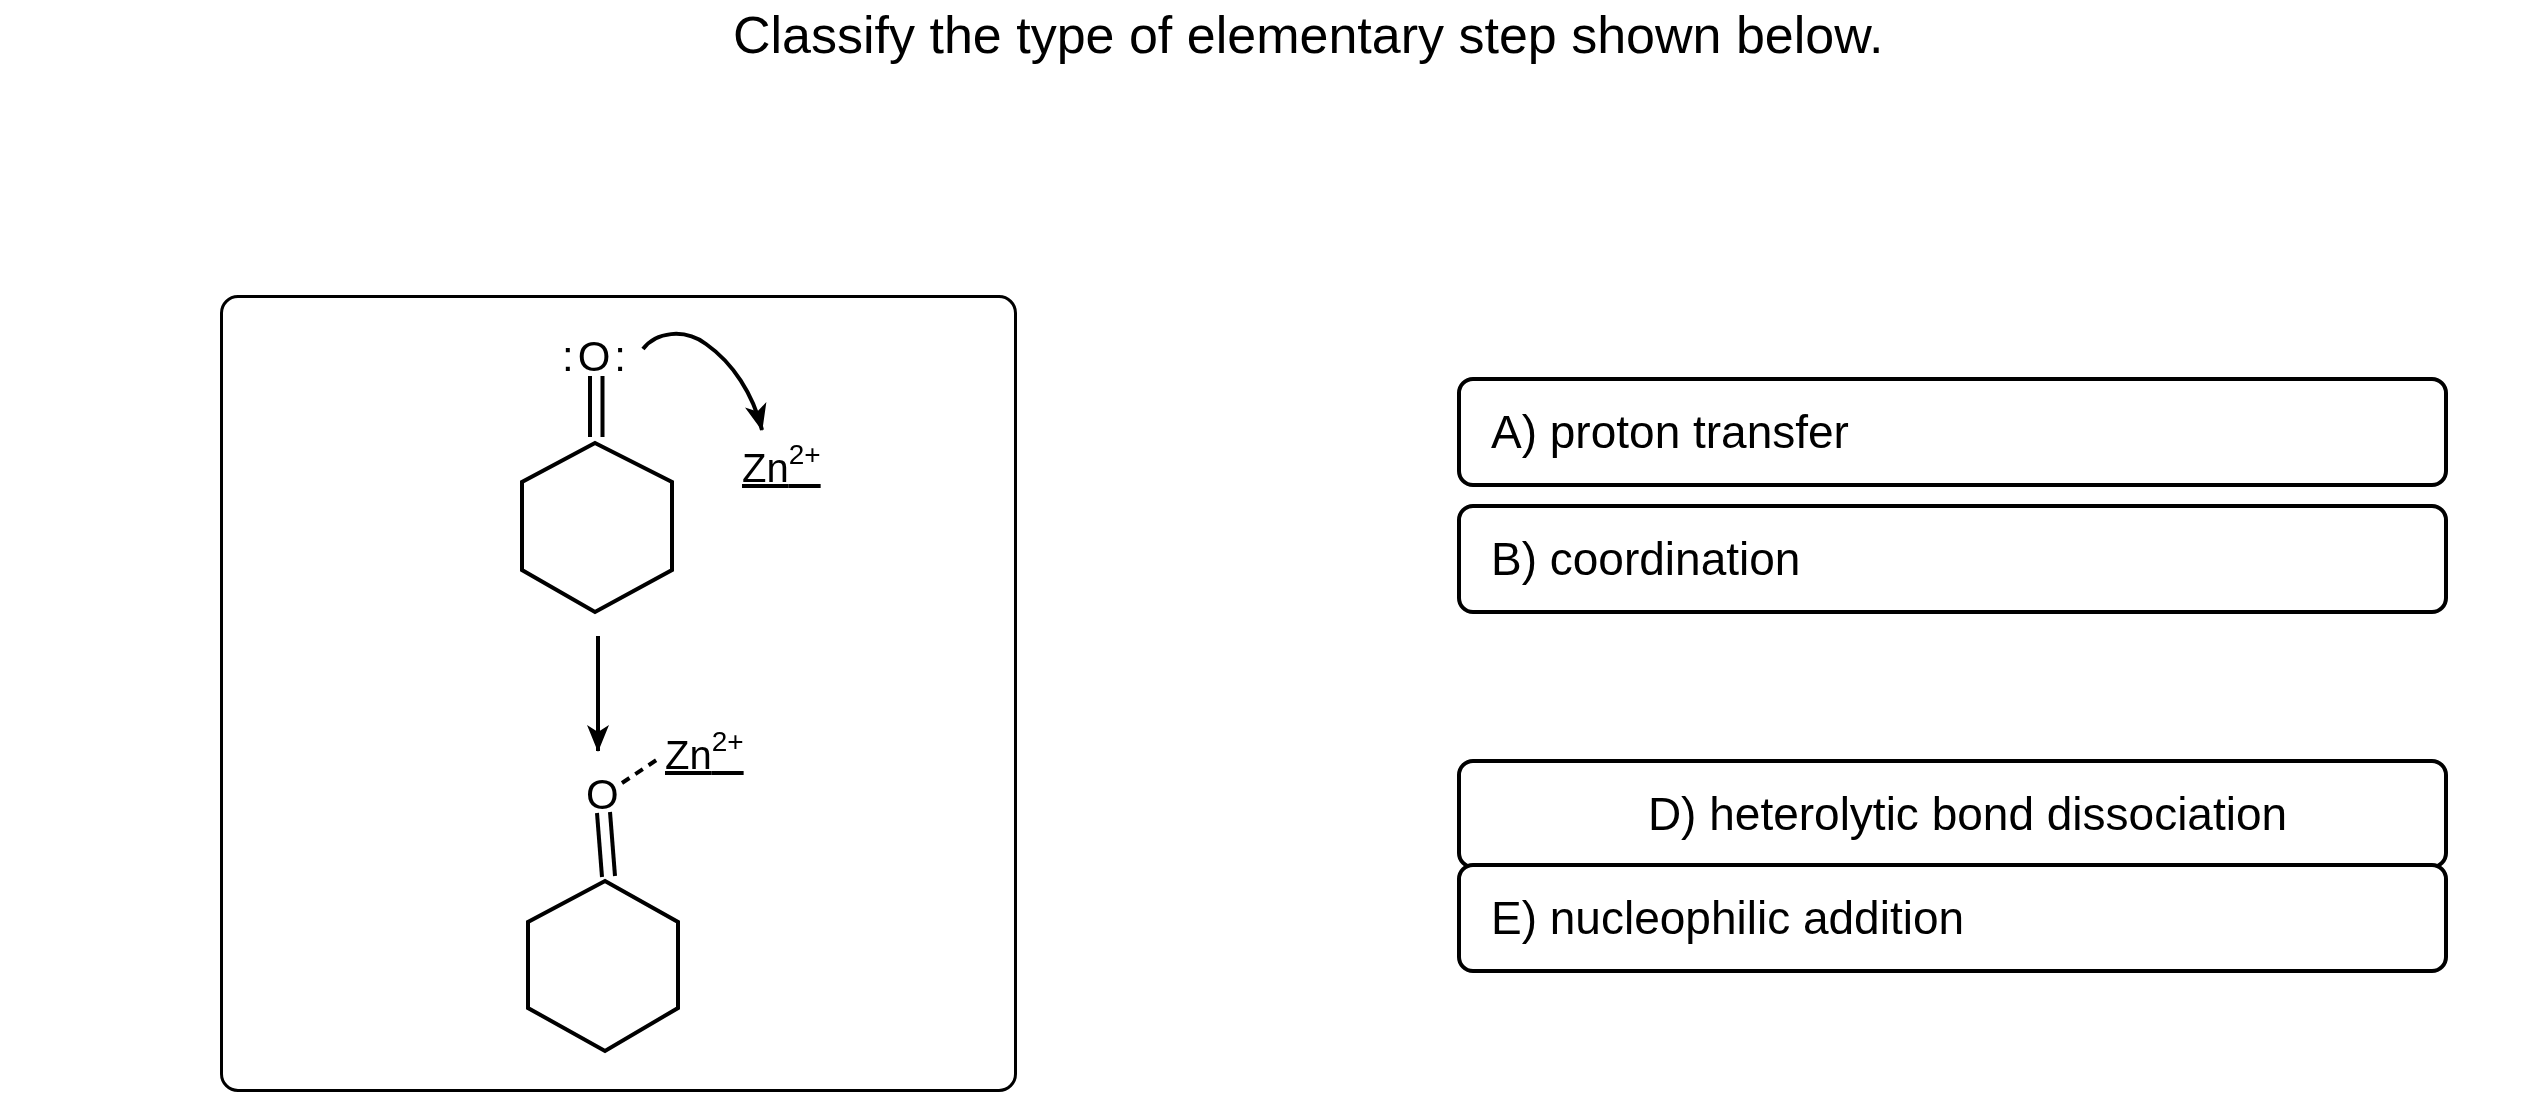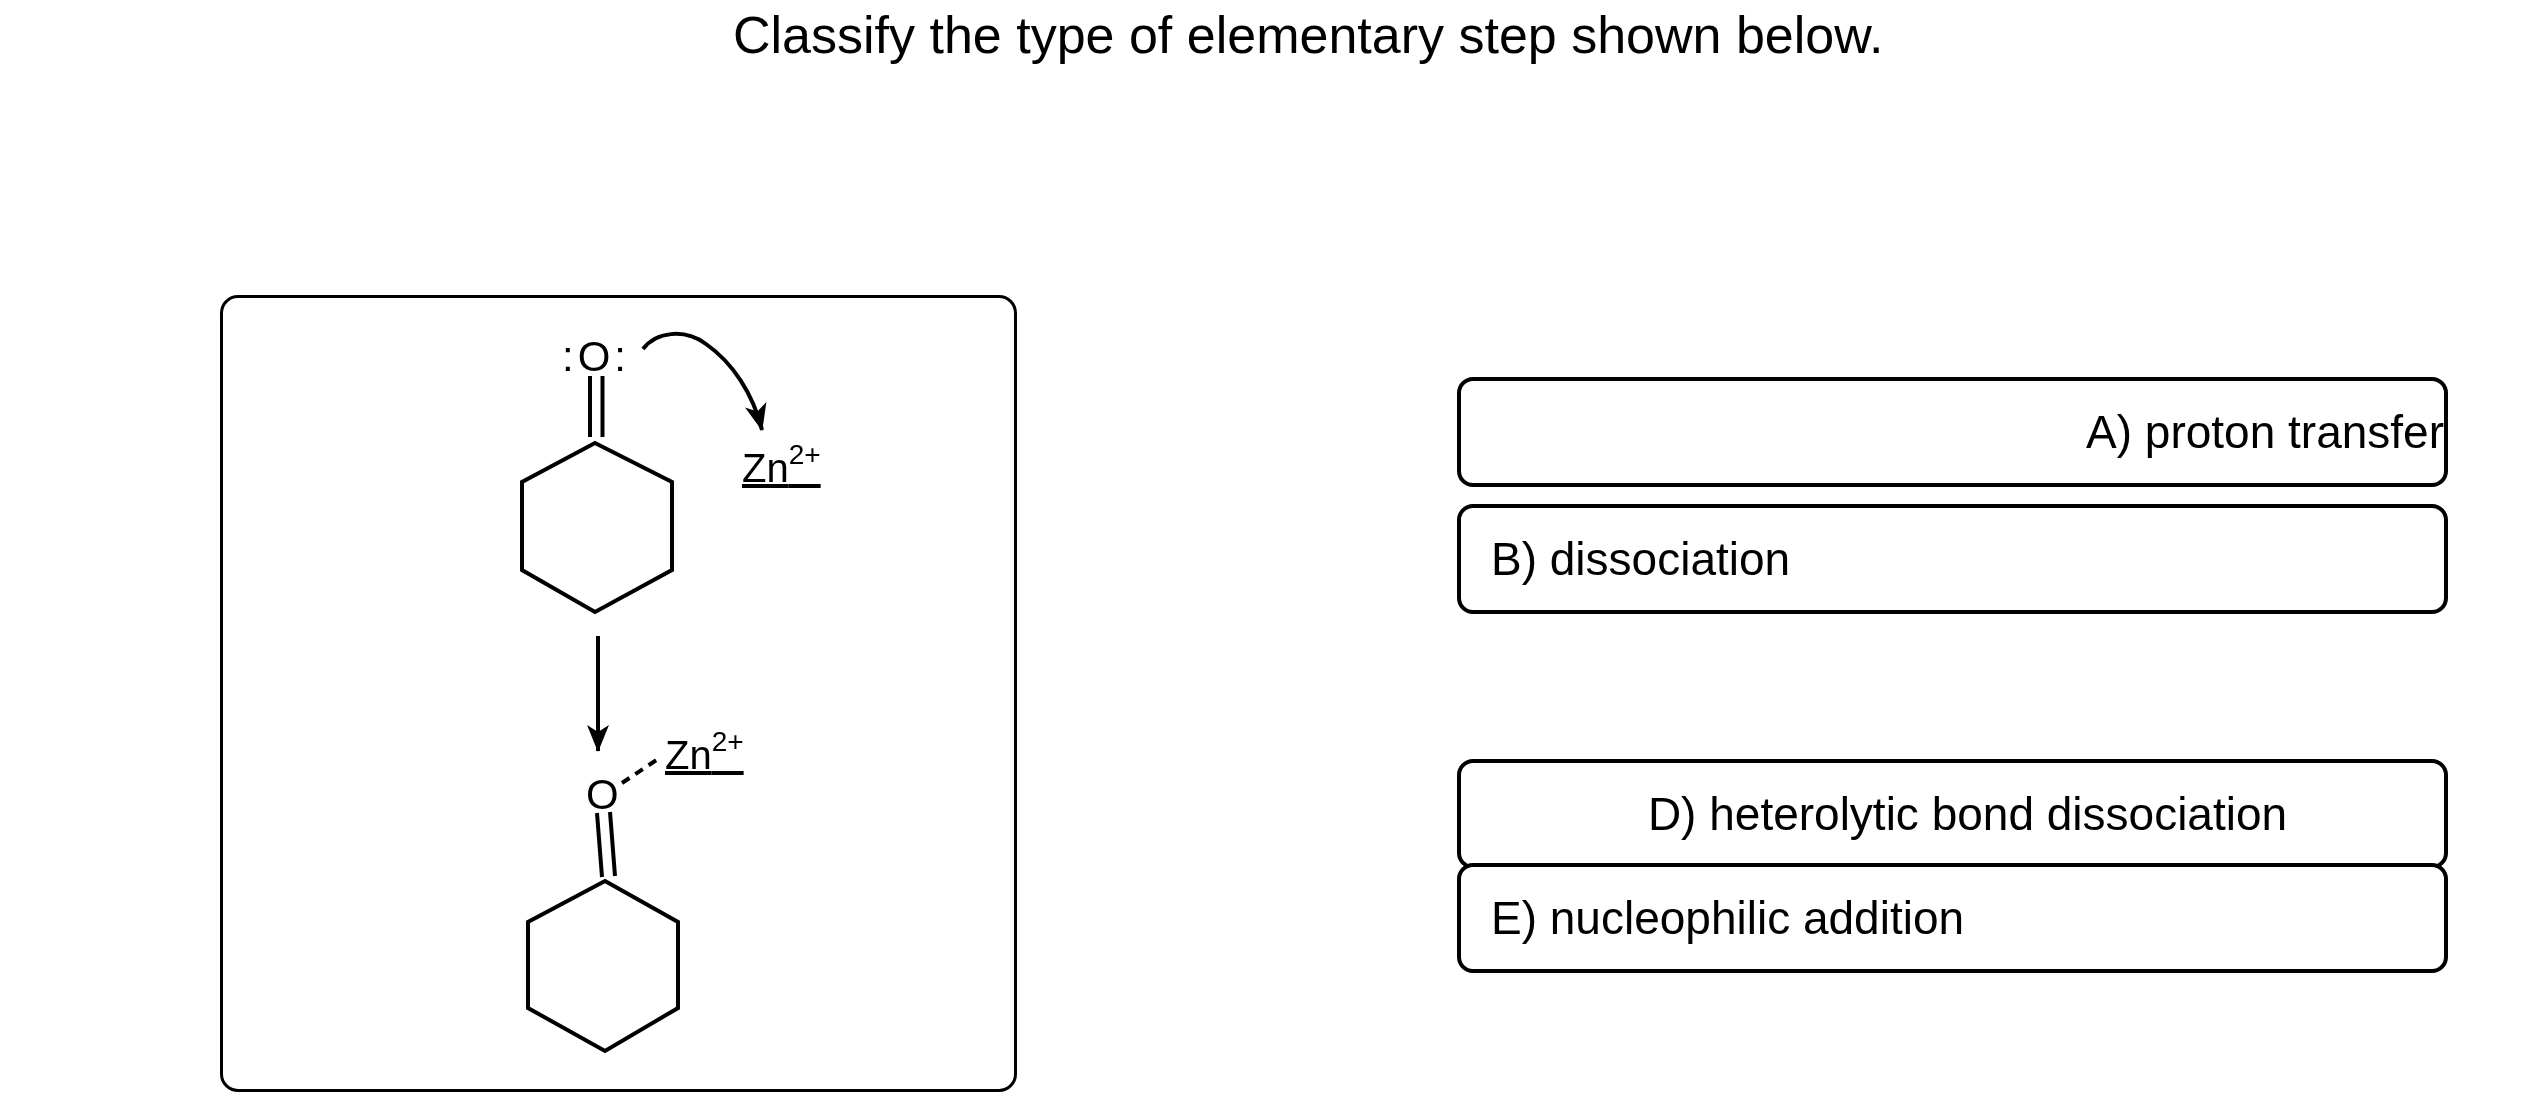--- a/index.html
+++ b/index.html
@@ -105,25 +105,25 @@
   </svg>
 
   <div class="abs atom-label lone-pair" style="left:562px; top:336px;">:O:</div>
 
   <div class="abs metal-label" style="left:742px; top:448px;"><span>Zn</span><sup>2+</sup></div>
 
   <div class="abs metal-label" style="left:665px; top:735px;"><span>Zn</span><sup>2+</sup></div>
 
   <div class="abs atom-label" style="left:586px; top:774px;">O</div>
 
-  <div class="abs option" style="top:377px;justify-content:flex-end;">
+  <div class="abs option" style="top:377px;">
     <span>A) proton transfer</span>
   </div>
   <div class="abs option" style="top:504px;">
-    <span>B) dissociation</span>
+    <span>B) coordination</span>
   </div>
   <div class="abs option" style="top:759px;justify-content:center;">
     <span>D) heterolytic bond dissociation</span>
   </div>
   <div class="abs option" style="top:863px;align-items:center;">
     <span>E) nucleophilic addition</span>
   </div>
 
 </div>
 

